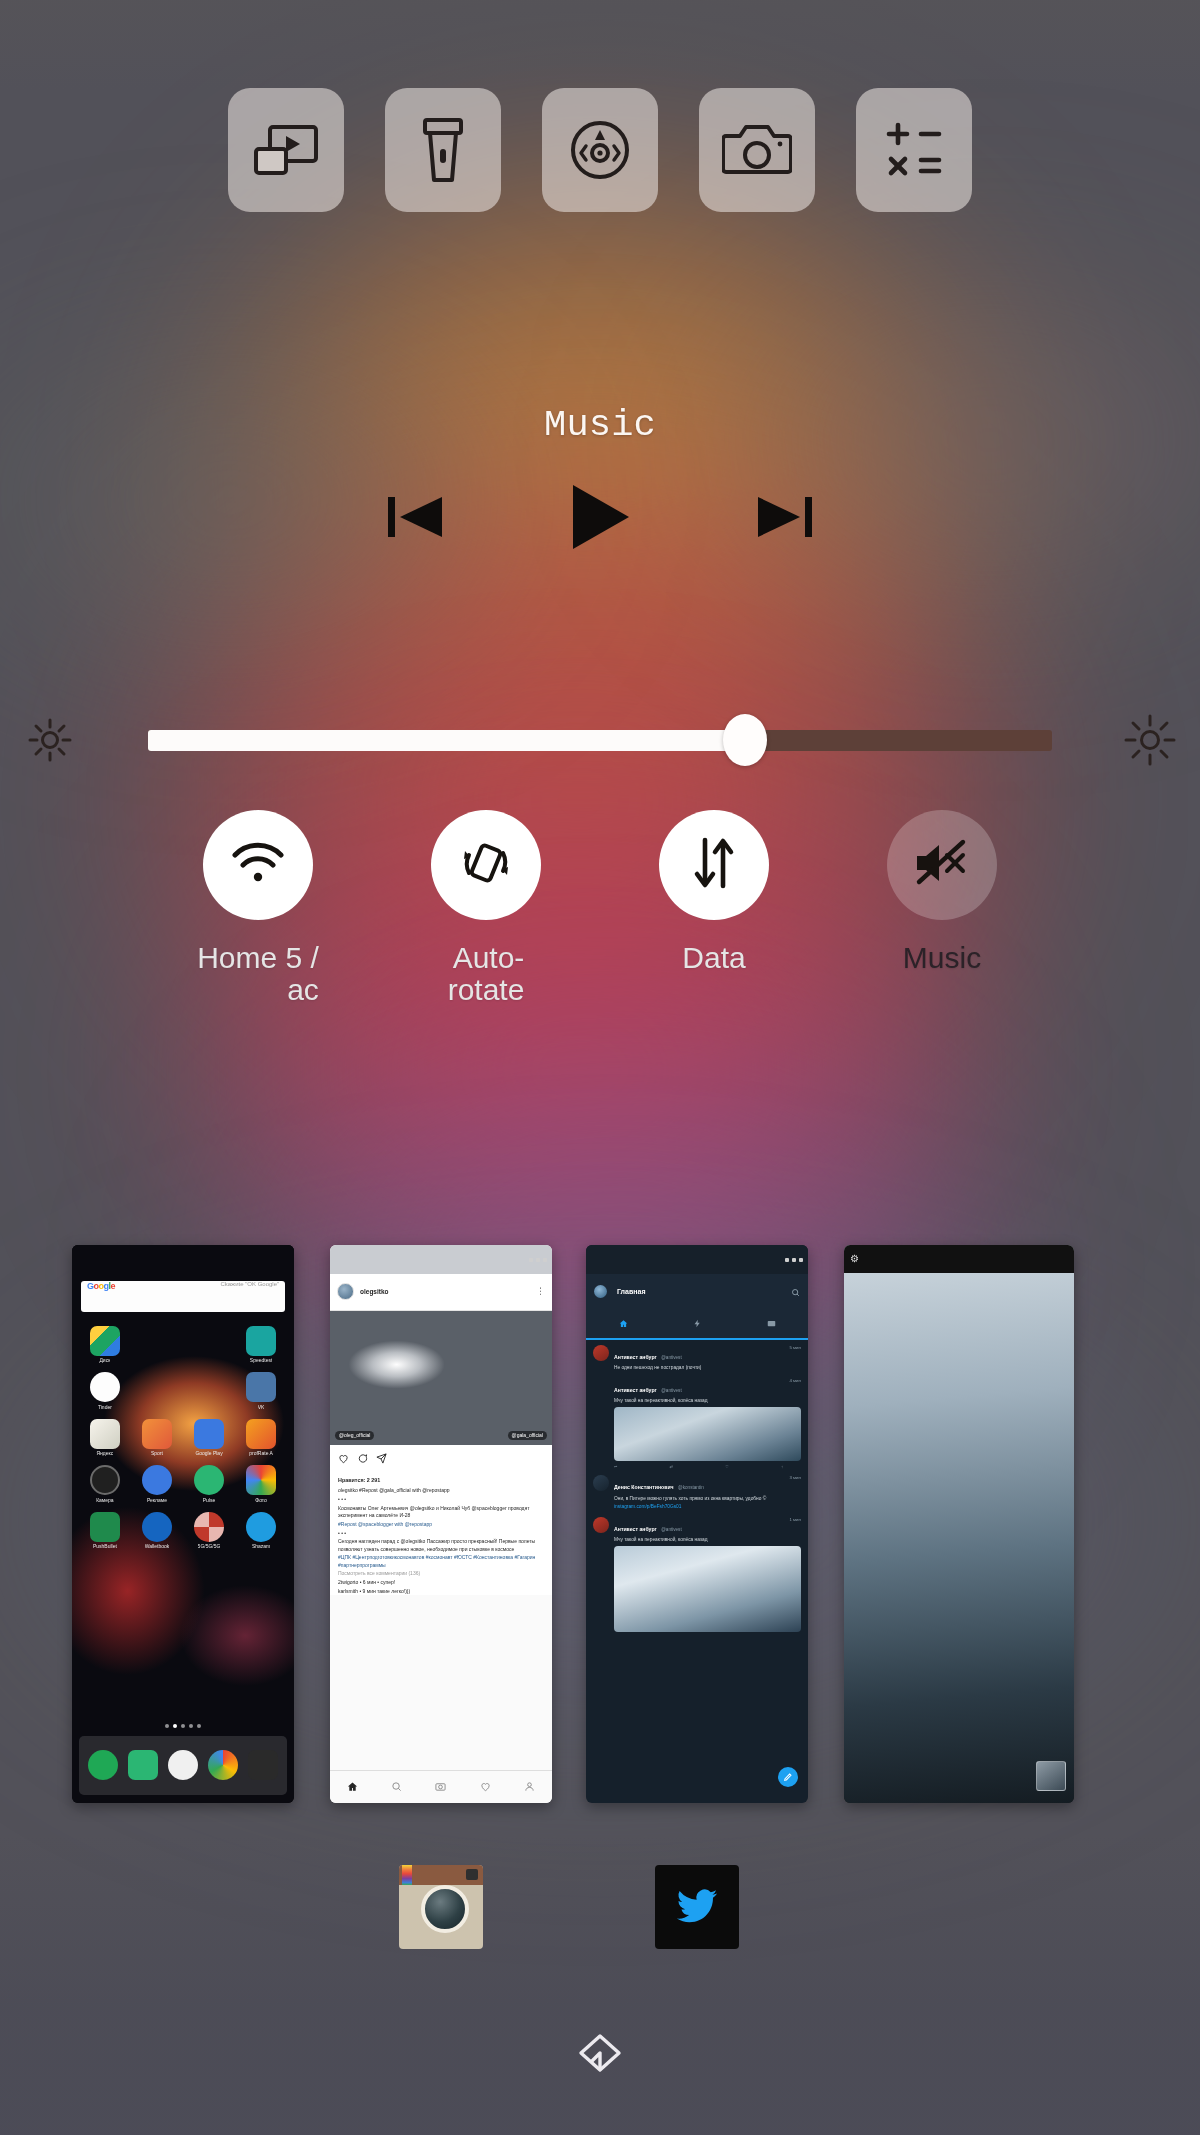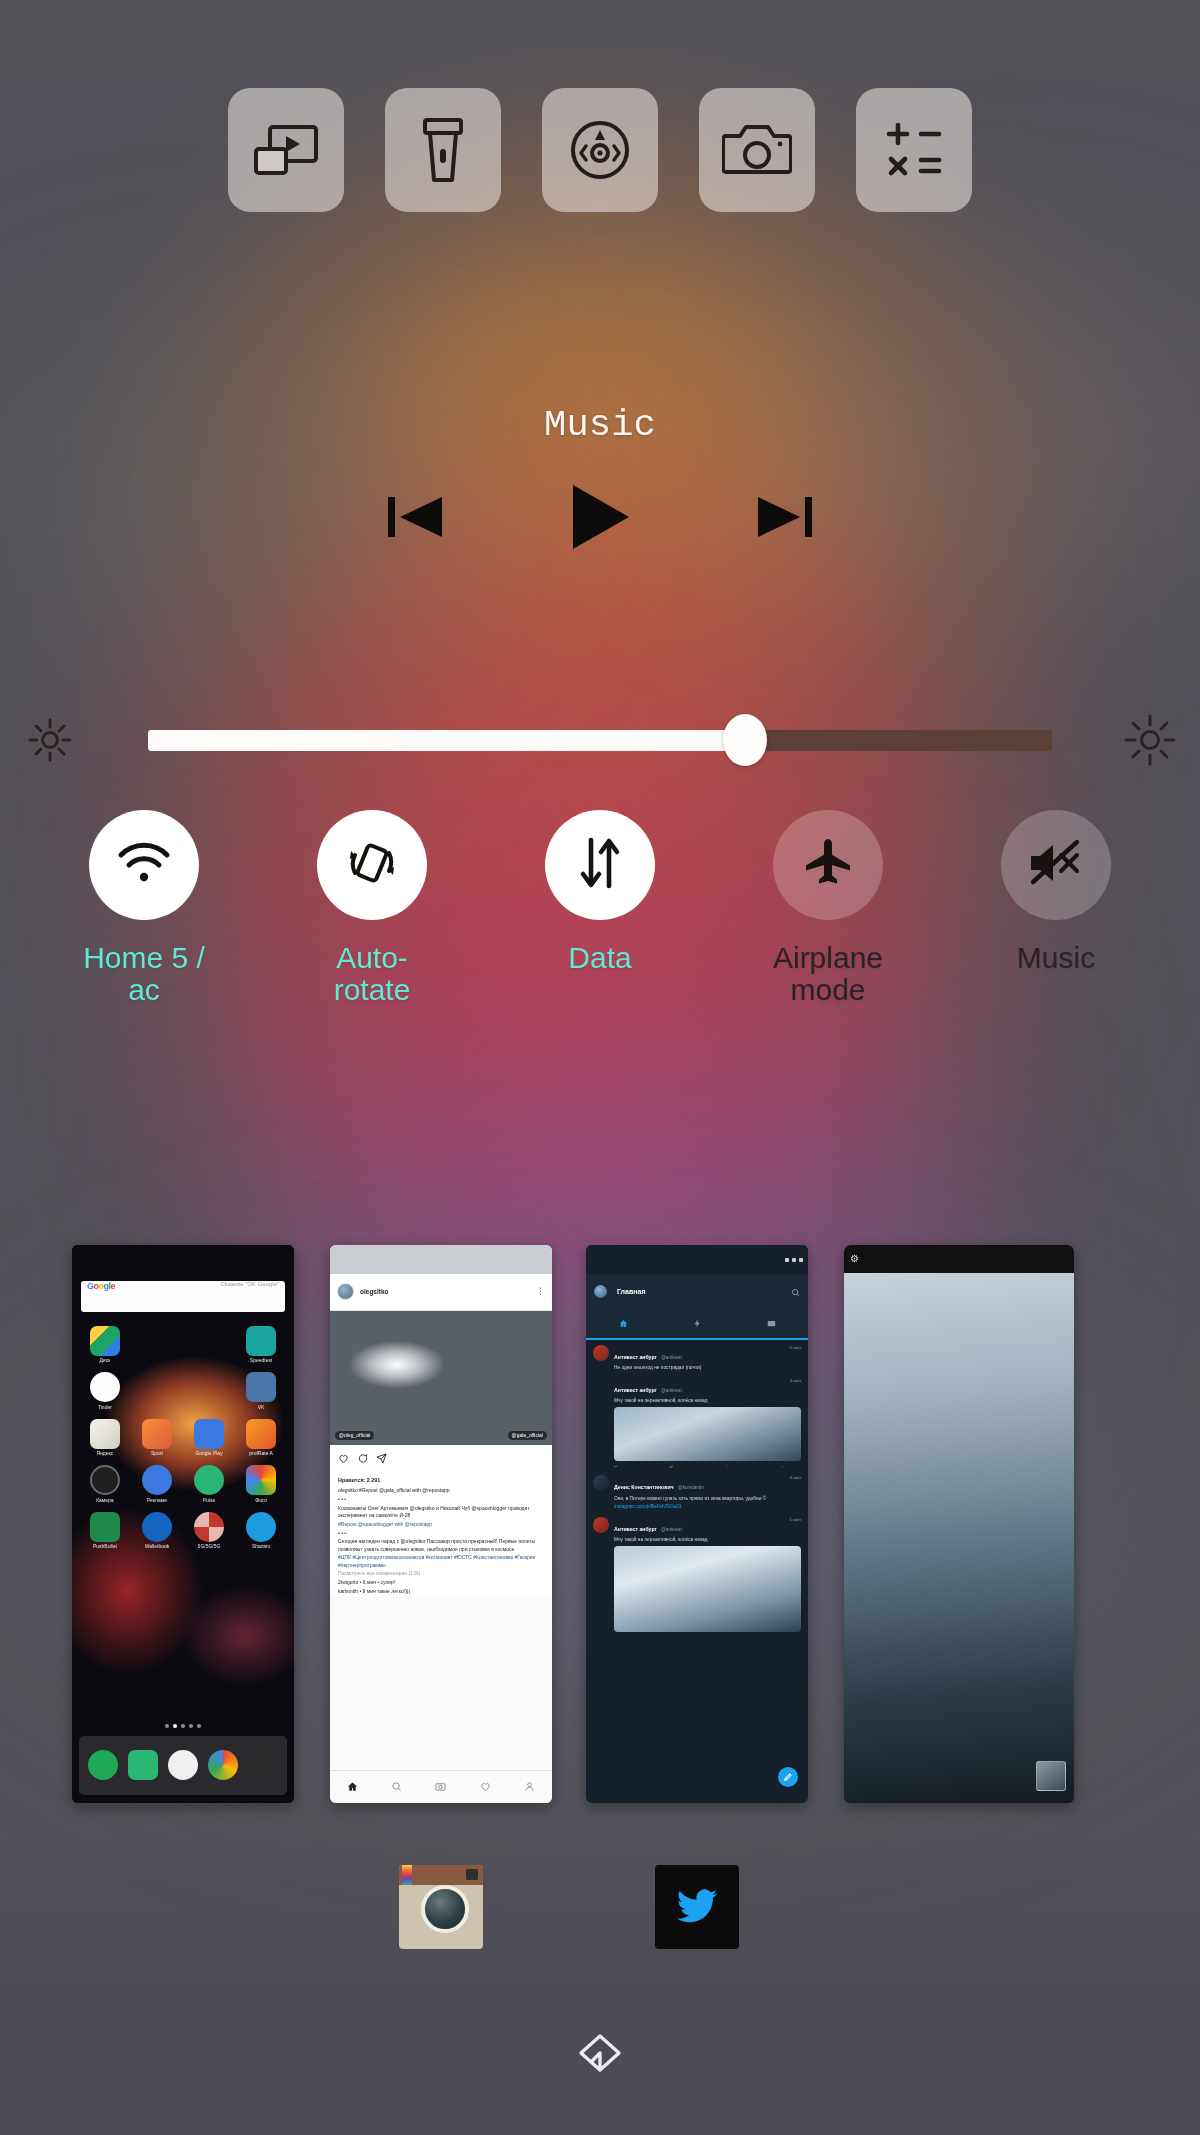--- a/index.html
+++ b/index.html
@@ -93,21 +93,21 @@
   .toggle-circle{
     width:110px; height:110px; border-radius:50%;
     display:flex; align-items:center; justify-content:center;
   }
   .toggle-circle.on{ background:#ffffff; }
   .toggle-circle.off{ background:rgba(255,255,255,.22); }
   .toggle-label{
     margin-top:22px; font-size:30px; line-height:1.06; text-align:center; font-weight:400;
     text-shadow:0 1px 2px rgba(0,0,0,.12);
   }
-  .label-light{ color:#5eead4; }
+  .label-light{ color:#e5e5e5;text-align:right; }
   .label-dark{ color:#2b2228; }
 
   
   #recents{
     position:absolute; top:1245px; left:0; width:1200px; height:600px; z-index:5;
   }
   .card{
     position:absolute; top:0; border-radius:6px; overflow:hidden;
     box-shadow:0 4px 14px rgba(0,0,0,.35);
     background:#111;
@@ -435,30 +435,20 @@
             <polyline points="6,39 14,50 22,39"></polyline>
             <line x1="32" y1="51" x2="32" y2="8"></line>
             <polyline points="24,17 32,6 40,17"></polyline>
           </g>
         </svg>
       </span>
     </div>
     <div class="toggle-label label-light">Data</div>
   </div>
 
-  <div class="toggle">
-    <div class="toggle-circle off">
-      <span>
-        <svg width="54" height="54" viewBox="0 0 54 54">
-          <path d="M27 3 c2.4 0 4 2.2 4 5.2 v10.6 l18 10.6 v5 l-18 -5.4 v10.6 l5 4 v4 l-9 -2.6 l-9 2.6 v-4 l5 -4 v-10.6 l-18 5.4 v-5 l18 -10.6 v-10.6 c0 -3 1.6 -5.2 4 -5.2 z" fill="#17120f"></path>
-        </svg>
-      </span>
-    </div>
-    <div class="toggle-label label-dark">Airplane<br>mode</div>
-  </div>
 
   <div class="toggle">
     <div class="toggle-circle off">
       <span>
         <svg width="58" height="50" viewBox="0 0 58 50">
           <path d="M4 18 h9 L26 7 v36 L13 32 H4 Z" fill="#17120f"></path>
           <g stroke="#17120f" stroke-width="4" stroke-linecap="round">
             <line x1="34" y1="17" x2="50" y2="33"></line>
             <line x1="50" y1="17" x2="34" y2="33"></line>
           </g>

